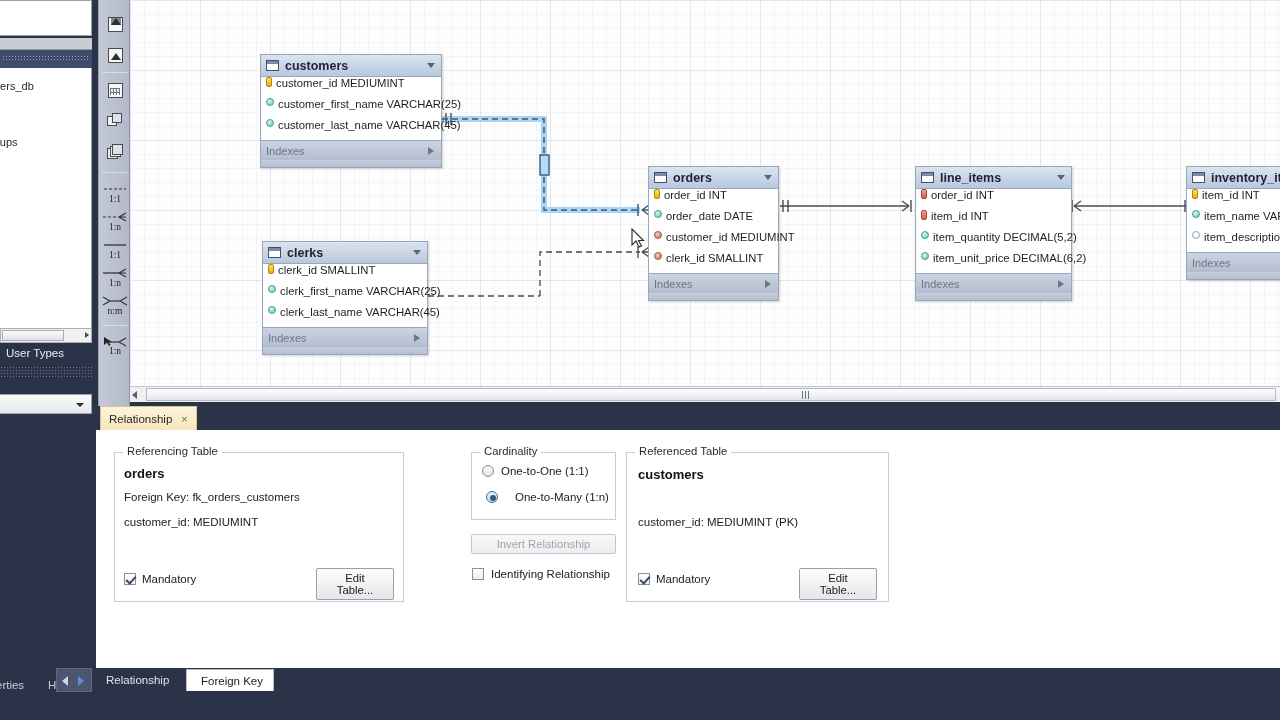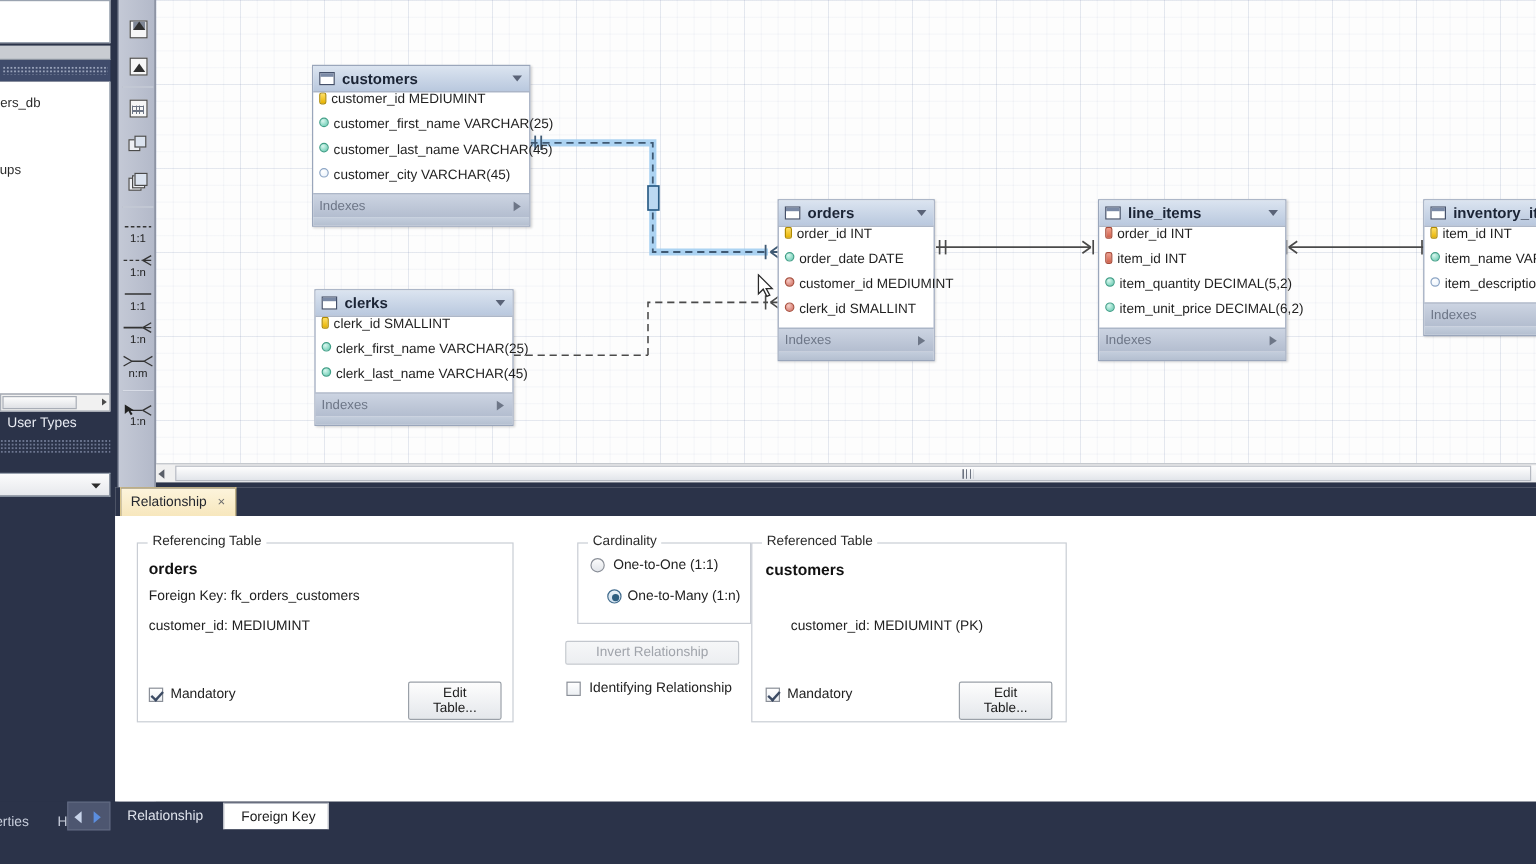--- a/index.html
+++ b/index.html
@@ -36,21 +36,21 @@
   .vtool-btn { position: absolute; left: 4px; width: 24px; height: 24px; display:flex; align-items:center; justify-content:center; }
   .vtool-sep { position: absolute; left: 3px; width: 26px; height: 1px; background: #9298a8; border-bottom:1px solid #d8dce6; }
   .card-ic { width:15px;height:15px;border:1.4px solid #4a4a4a;background:#f6f6f6;position:relative; }
   .card-ic.hdr::before{content:"";position:absolute;left:0;top:0;right:0;height:4px;background:#7f8796;}
   .card-ic.grid::before{content:"";position:absolute;left:1.5px;top:4px;right:1.5px;bottom:1.5px;
     background:repeating-linear-gradient(90deg,#6d7584 0 1px,transparent 1px 3px),repeating-linear-gradient(180deg,#6d7584 0 1px,transparent 1px 4px);}
   .card-ic.mount::before{content:"";position:absolute;left:2px;bottom:2px;width:0;height:0;border-bottom:7px solid #2f2f2f;border-left:5px solid transparent;border-right:5px solid transparent;}
   .copy-ic{position:relative;width:16px;height:16px;}
   .copy-ic i{position:absolute;display:block;border:1.3px solid #4a4a4a;background:#eef0f4;}
   .rel-ic{position:relative;width:26px;height:22px;display:flex;flex-direction:column;align-items:center;justify-content:flex-end;}
-  .rel-ic .lbl{font-size:9.5px;color:#1d1d1d;font-family:Liberation Sans, sans-serif;line-height:9px;}
+  .rel-ic .lbl{font-size:9.5px;color:#1d1d1d;font-family:Liberation Serif, serif;line-height:9px;}
   .rel-ic svg{position:absolute;top:1px;left:0;}
 
   
   .canvas { position: absolute; left: 130px; top: 0; width: 1150px; height: 386px; background: #fdfdfd; overflow: hidden;
     background-image:
       linear-gradient(90deg, rgba(150,165,195,.17) 1px, transparent 1px),
       linear-gradient(180deg, rgba(150,165,195,.17) 1px, transparent 1px),
       linear-gradient(90deg, rgba(150,165,195,.09) 1px, transparent 1px),
       linear-gradient(180deg, rgba(150,165,195,.09) 1px, transparent 1px);
     background-size: 70px 70px, 70px 70px, 14px 14px, 14px 14px; }
@@ -274,24 +274,20 @@
           <span>customer_id MEDIUMINT</span>
         </div>
       <div class="row">
           <span class="dot green"></span>
           <span>customer_first_name VARCHAR(25)</span>
         </div>
       <div class="row">
           <span class="dot green"></span>
           <span>customer_last_name VARCHAR(45)</span>
         </div>
-      <div class="row">
-          <span class="dot blue"></span>
-          <span>customer_city VARCHAR(45)</span>
-        </div>
       <div class="tbl-idx">
           <span>Indexes</span>
           <span class="caret"></span>
         </div>
       <div class="tbl-foot"></div>
     </div>
 
     <div class="tbl" style="left:132px; top:241px; width:166px;">
       <div class="tbl-hdr">
         <span class="ticon"></span>
@@ -414,53 +410,53 @@
   <div class="editor">
     <div class="ed-tabstrip">
       <div class="ed-tab" style="left:4px;">
         <span>Relationship</span>
         <span class="x">×</span>
       </div>
     </div>
 
     <div class="ed-body">
 
-      <div class="gbox" style="left:18px; top:22px; width:314px; height:150px;">
+      <div class="gbox" style="left:18px; top:22px; width:290px; height:150px;">
         <span class="legend">Referencing Table</span>
         <div class="fld-title" style="position:absolute;left:9px;top:13px;">orders</div>
         <div class="fld-text" style="position:absolute;left:9px;top:38px;">Foreign Key: fk_orders_customers</div>
         <div class="fld-text" style="position:absolute;left:9px;top:63px;">customer_id: MEDIUMINT</div>
         <div style="position:absolute;left:9px;top:120px;display:flex;align-items:center;gap:6px;">
           <span class="chk on"></span>
           <span class="fld-text">Mandatory</span>
         </div>
         <div class="btn" style="position:absolute;right:9px;top:115px;width:78px;">Edit Table...</div>
       </div>
 
-      <div class="gbox" style="left:375px; top:22px; width:145px; height:68px;margin-left:10px;">
+      <div class="gbox" style="left:375px; top:22px; width:145px; height:68px;">
         <span class="legend">Cardinality</span>
         <div style="position:absolute;left:10px;top:12px;display:flex;align-items:center;gap:7px;">
           <span class="radio"></span>
           <span class="fld-text">One-to-One (1:1)</span>
         </div>
-        <div style="position:absolute;left:24px;top:38px;display:flex;align-items:center;gap:5px;">
+        <div style="position:absolute;left:14px;top:38px;display:flex;align-items:center;gap:17px;">
           <span class="radio on"></span>
           <span class="fld-text">One-to-Many (1:n)</span>
         </div>
       </div>
       <div class="btn disabled" style="position:absolute;left:375px;top:104px;width:145px;">Invert Relationship</div>
       <div style="position:absolute;left:376px;top:138px;display:flex;align-items:center;gap:7px;justify-content:center;">
         <span class="chk"></span>
         <span class="fld-text">Identifying Relationship</span>
       </div>
 
       <div class="gbox" style="left:530px; top:22px; width:263px; height:150px;">
         <span class="legend">Referenced Table</span>
         <div class="fld-title" style="position:absolute;left:11px;top:14px;">customers</div>
-        <div class="fld-text" style="position:absolute;left:11px;top:63px;margin-left:21px;">customer_id: MEDIUMINT (PK)</div>
+        <div class="fld-text" style="position:absolute;left:11px;top:63px;">customer_id: MEDIUMINT (PK)</div>
         <div style="position:absolute;left:11px;top:120px;display:flex;align-items:center;gap:6px;">
           <span class="chk on"></span>
           <span class="fld-text">Mandatory</span>
         </div>
         <div class="btn" style="position:absolute;right:11px;top:115px;width:78px;">Edit Table...</div>
       </div>
 
     </div>
   </div>
 

